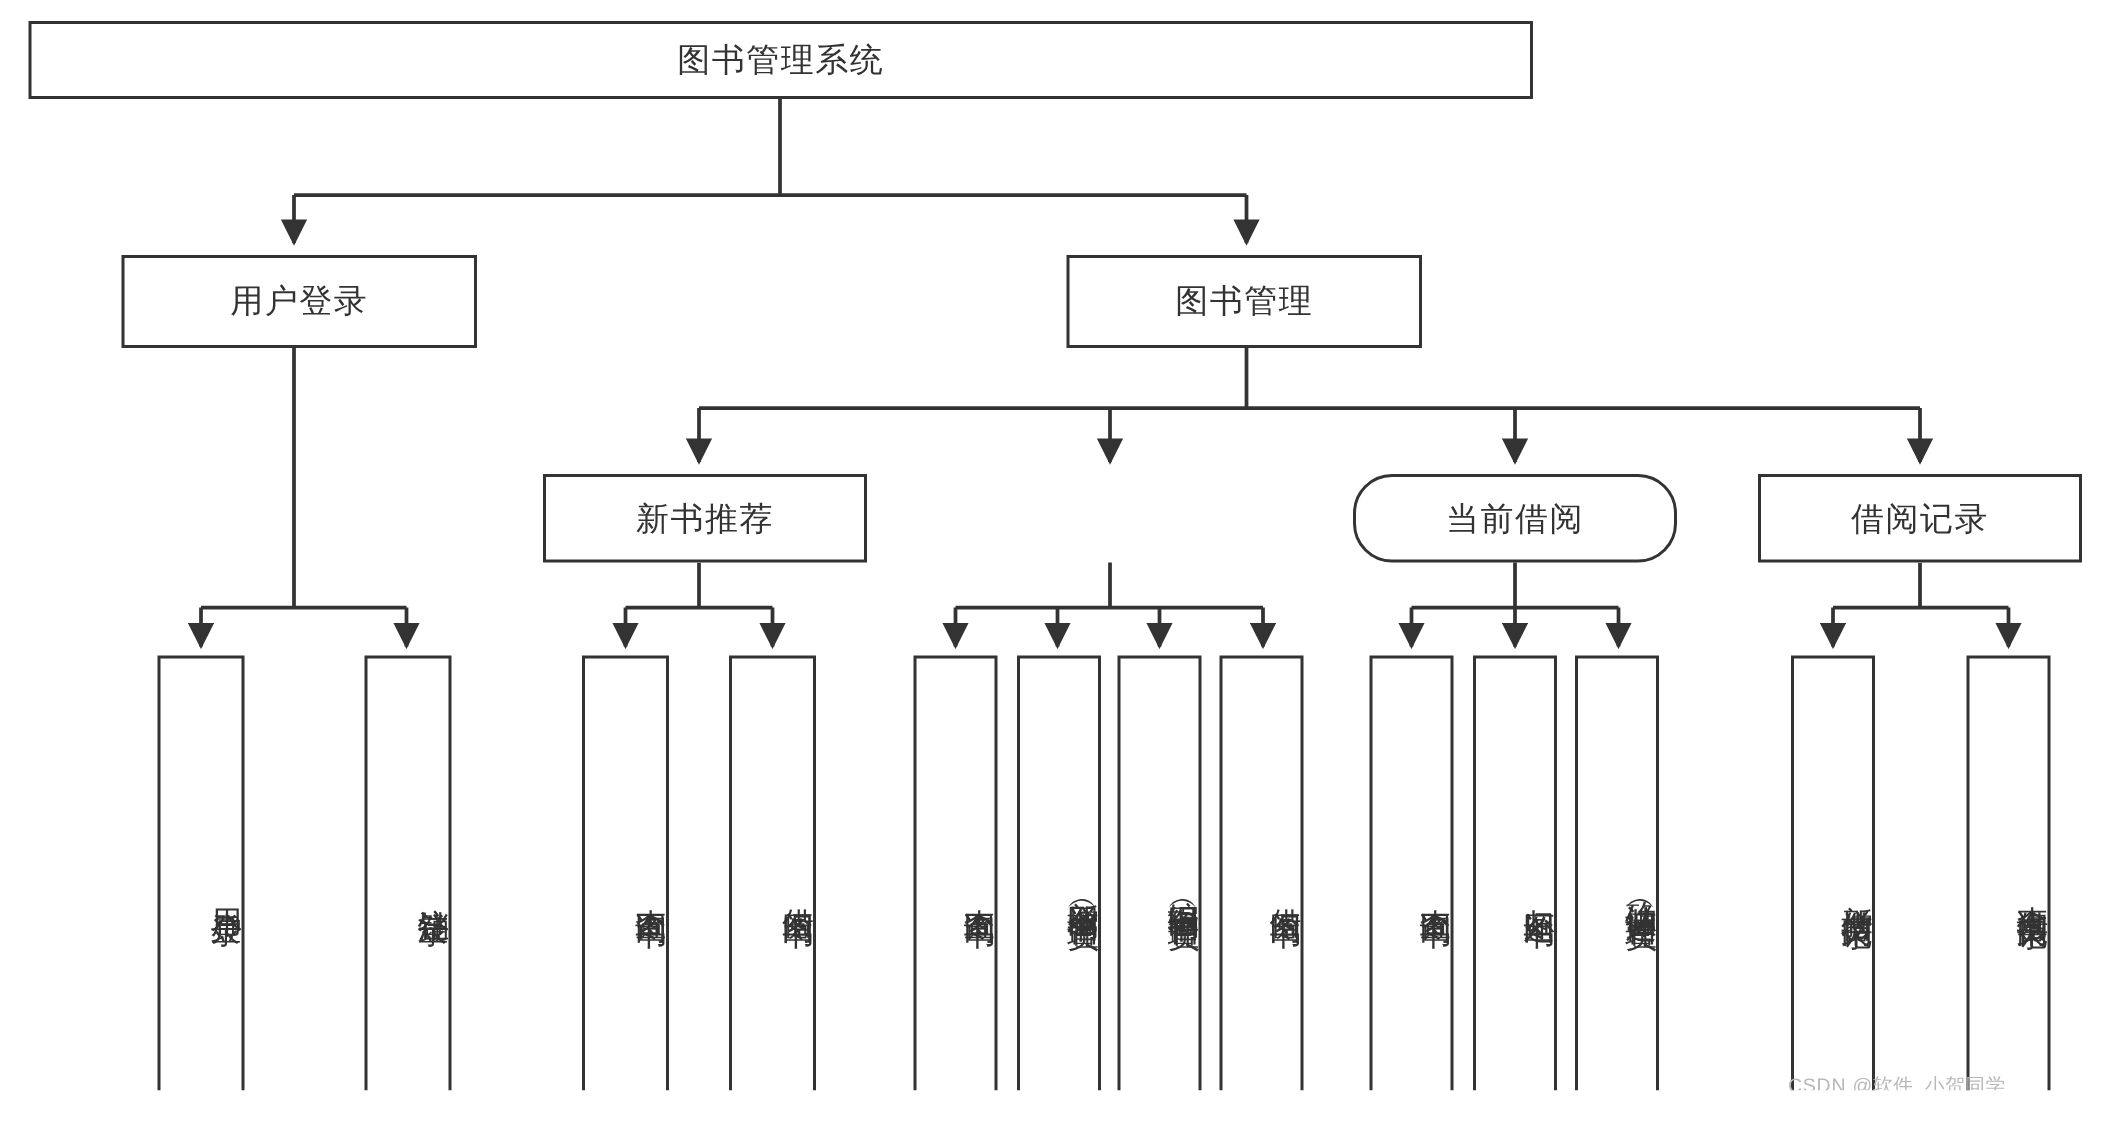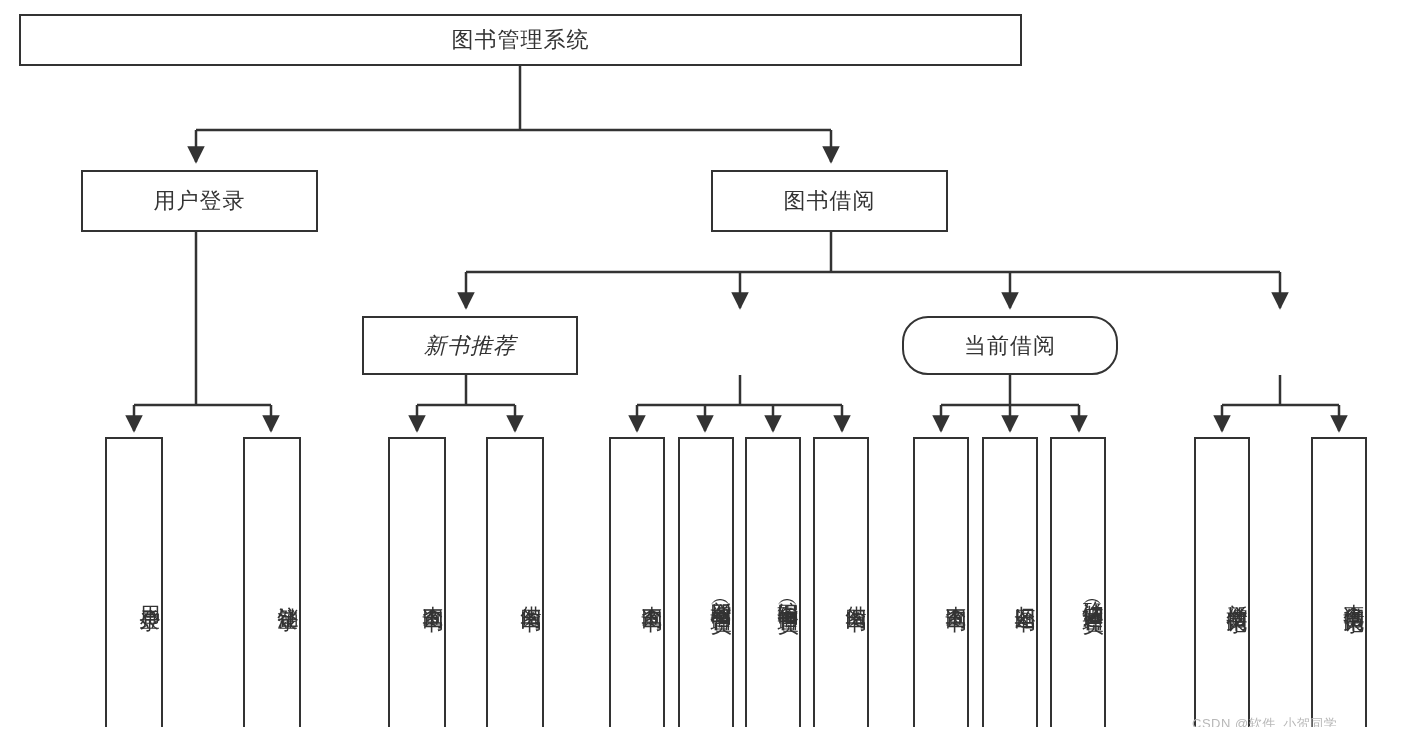--- a/index.html
+++ b/index.html
@@ -114,28 +114,31 @@
   </svg>
 
   <div class="node horiz" style="left:19px; top:14px; width:1003px; height:52px;">
     <span>图书管理系统</span>
   </div>
 
   <div class="node horiz" style="left:81px; top:170px; width:237px; height:62px;">
     <span>用户登录</span>
   </div>
   <div class="node horiz" style="left:711px; top:170px; width:237px; height:62px;">
-    <span>图书借阅</span>
+    <span>图书管理</span>
   </div>
 
-  <div class="node horiz" style="left:362px; top:316px; width:216px; height:59px;font-style:italic;">
+  <div class="node horiz" style="left:362px; top:316px; width:216px; height:59px;">
     <span>新书推荐</span>
   </div>
   <div class="node horiz" style="left:902px; top:316px; width:216px; height:59px;border-radius:26px;">
     <span>当前借阅</span>
+  </div>
+  <div class="node horiz" style="left:1172px; top:316px; width:216px; height:59px;">
+    <span>借阅记录</span>
   </div>
 
   <div class="node vert" style="left:105px; top:437px; width:58px; height:297px;">
     <span class="vtext">用户登录</span>
   </div>
   <div class="node vert" style="left:243px; top:437px; width:58px; height:297px;">
     <span class="vtext">注销登录</span>
   </div>
 
   <div class="node vert" style="left:388px; top:437px; width:58px; height:297px;">

